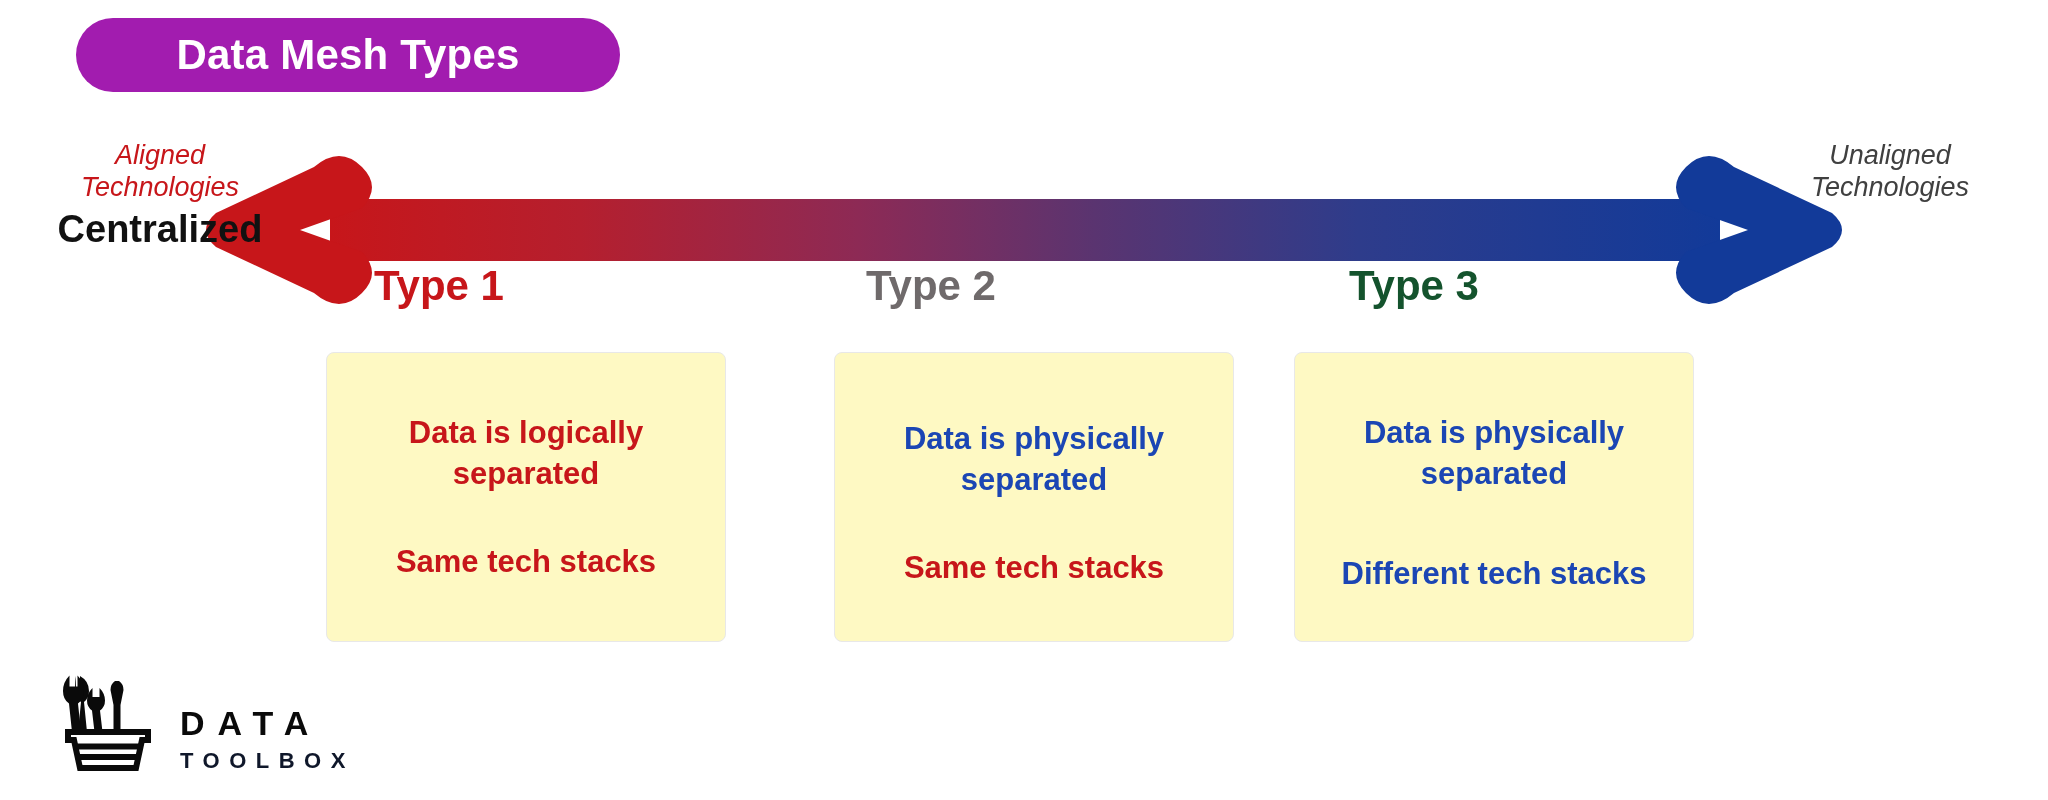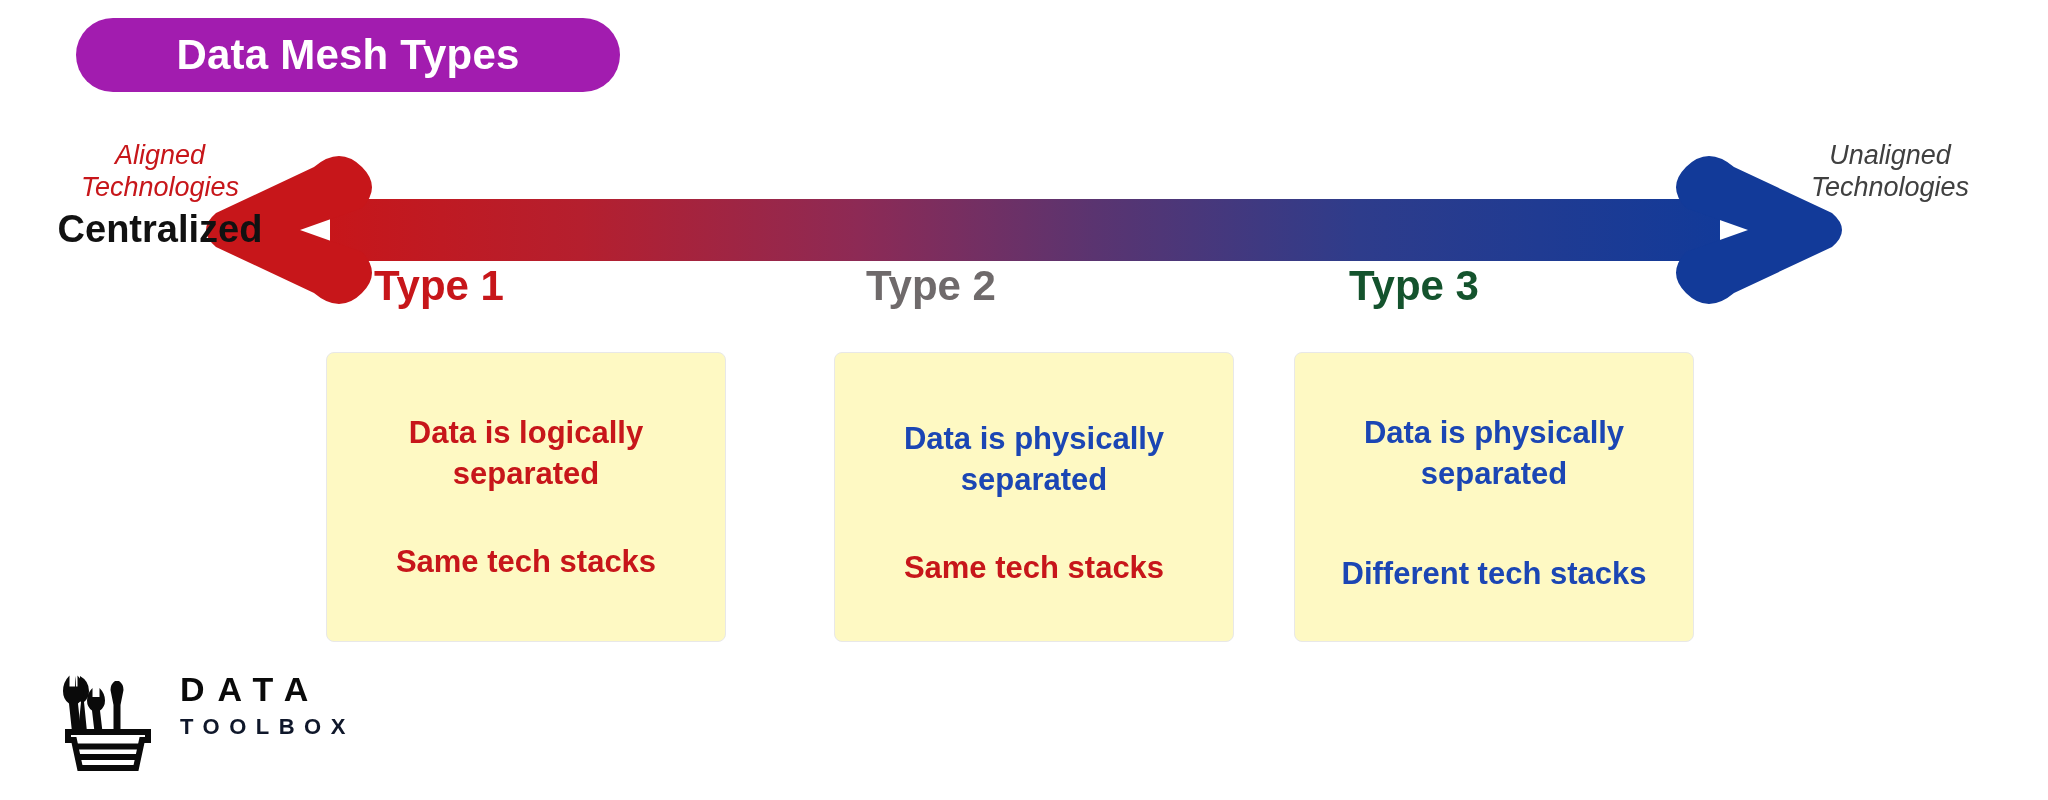--- a/index.html
+++ b/index.html
@@ -137,21 +137,21 @@
   }
   .c-red  { color: #c7161a; }
   .c-blue { color: #1b46b4; margin-top: 12px; }
 
   
   #logo {
     position: absolute;
     left: 62px;
     top: 672px;
     display: flex;
-    align-items: flex-start;
+    align-items: flex-end;
     gap: 26px;
   }
   #logo-mark { width: 92px; height: 100px; display: block; }
   #logo-words {
     display: flex;
     flex-direction: column;
     justify-content: center;
     gap: 10px;
   }
   #logo-primary {

